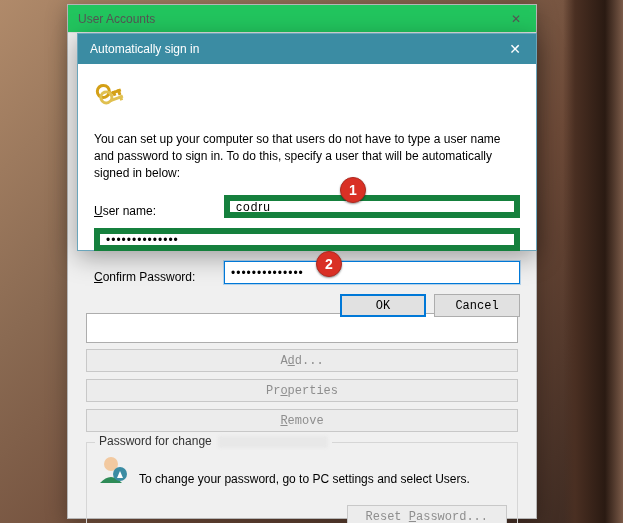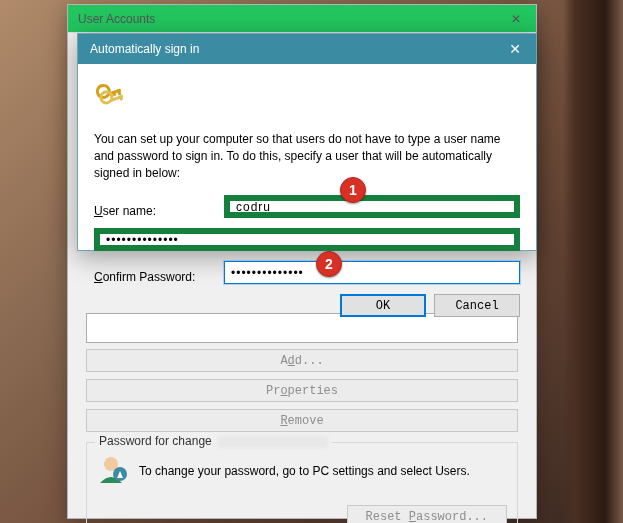--- a/index.html
+++ b/index.html
@@ -65,21 +65,21 @@
   .group-box {
     border: 1px solid #d6d6d6;
     margin: 0 4px 14px 4px;
     padding: 10px 10px 10px 10px;
     position: relative;
   }
   .group-title {
     position: absolute; top: -9px; left: 8px; background: #f0f0f0;
     padding: 0 4px; color: #333;
   }
-  .group-inner-row { display: flex; align-items: center; gap: 10px; }
+  .group-inner-row { display: flex; align-items: flex-end; gap: 10px; }
   .help-text { flex: 1; line-height: 1.4; padding-top: 2px;}
   .reset-row { display: flex; justify-content: flex-end; margin-top: 17px; }
 
   .bottom-btns {
     display: flex; justify-content: flex-end; gap: 7px;
     padding: 0 4px;
   }
 
   
   .inner-window {

